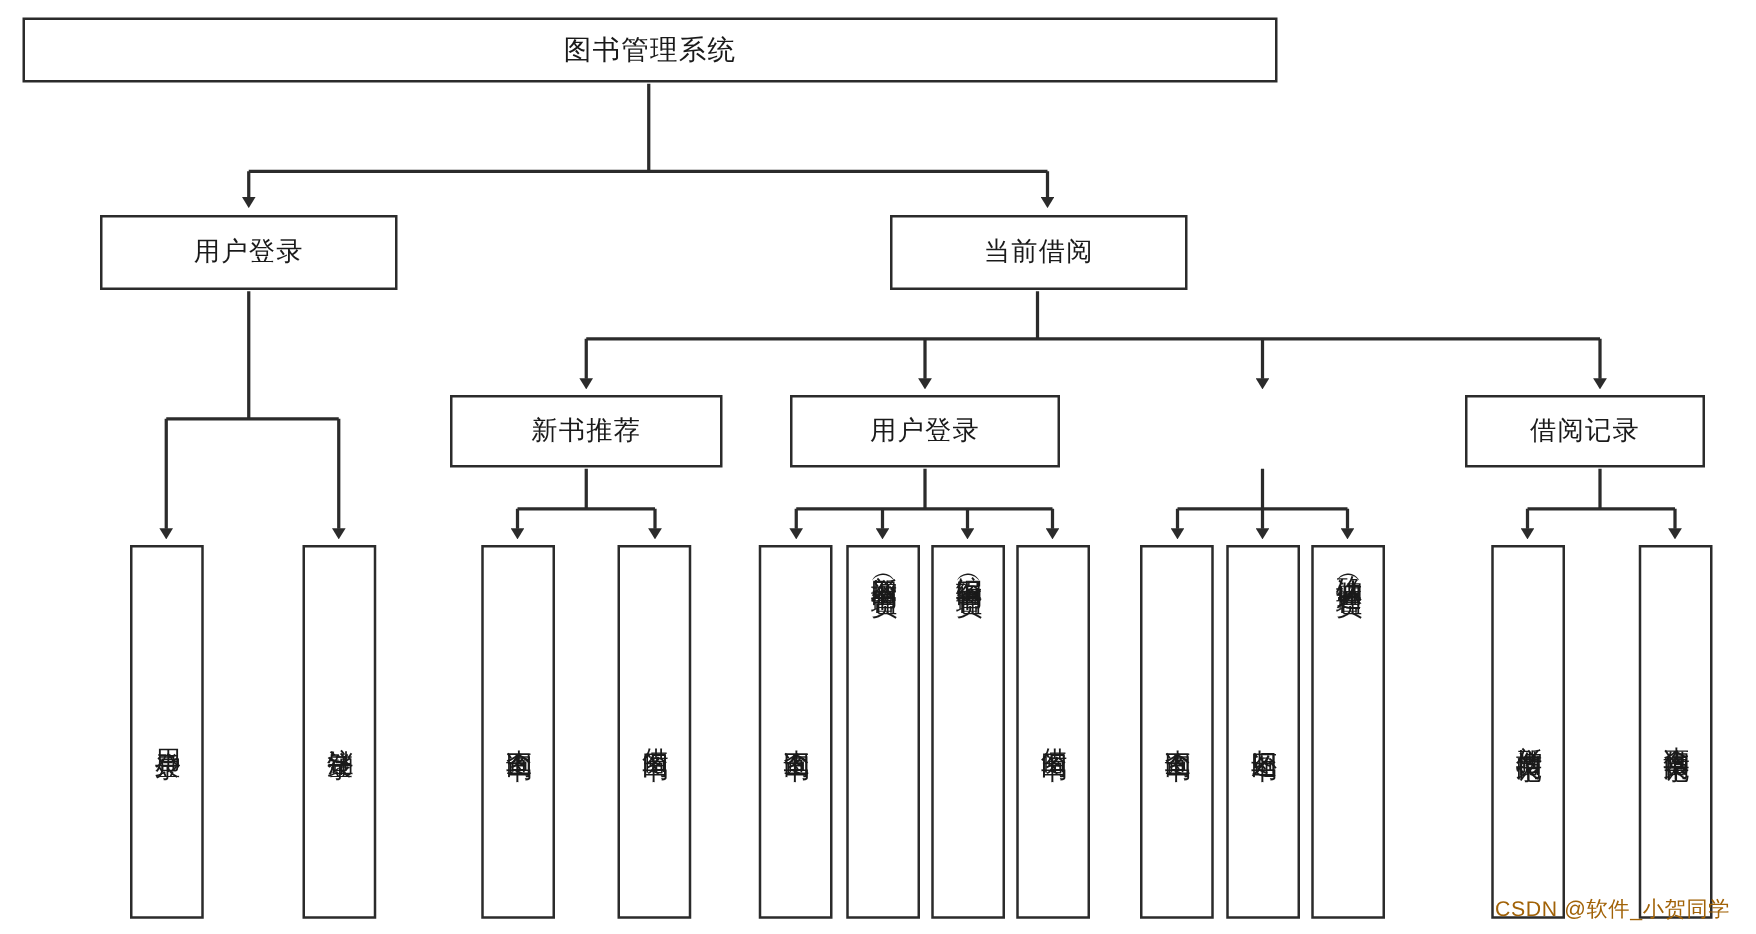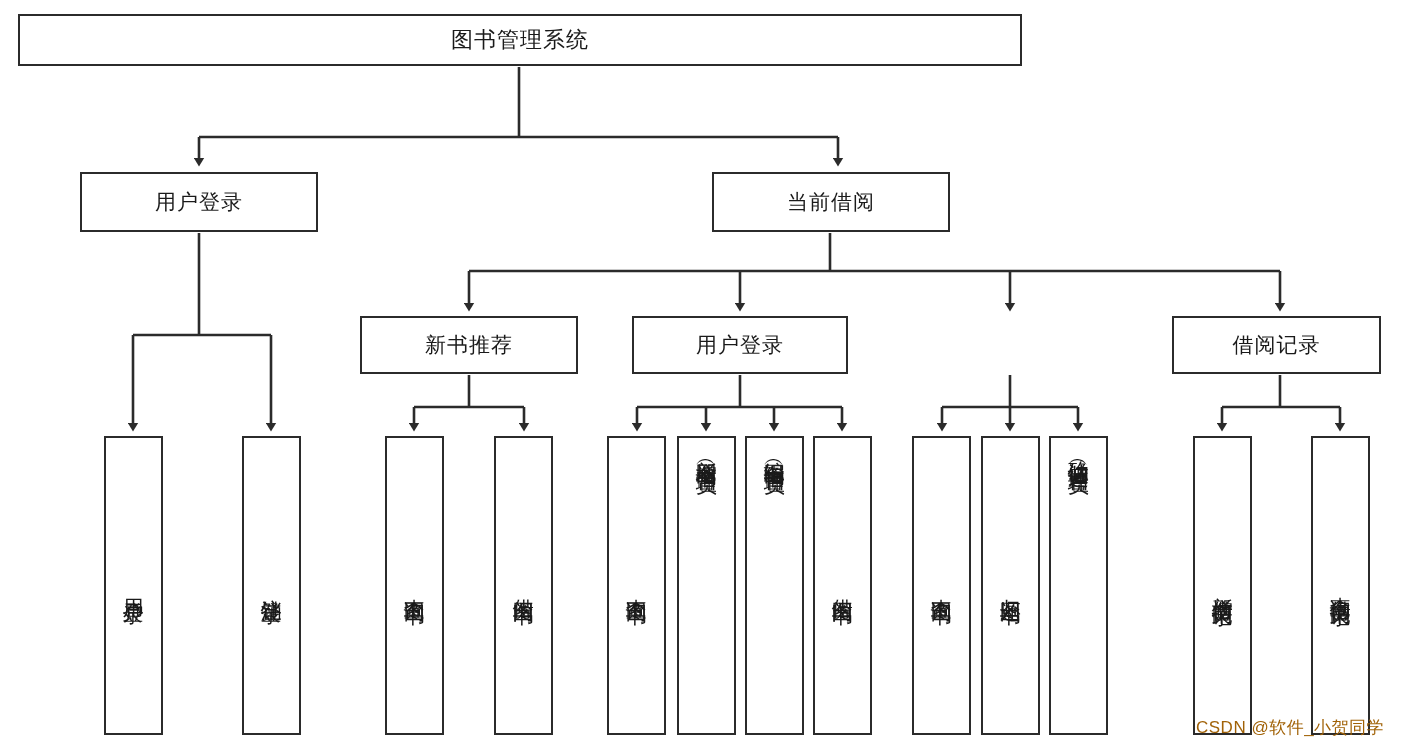--- a/index.html
+++ b/index.html
@@ -136,21 +136,21 @@
   <div class="node h" style="left:712px; top:172px; width:238px; height:60px;">
     <span class="lbl">当前借阅</span>
   </div>
 
   <div class="node h" style="left:360px; top:316px; width:218px; height:58px;">
     <span class="lbl">新书推荐</span>
   </div>
   <div class="node h" style="left:632px; top:316px; width:216px; height:58px;">
     <span class="lbl">用户登录</span>
   </div>
-  <div class="node h" style="left:1172px; top:316px; width:209px; height:58px;">
+  <div class="node h" style="left:1172px; top:316px; width:192px; height:58px;">
     <span class="lbl">借阅记录</span>
   </div>
 
   <div class="node v center" style="left:104px; top:436px; width:59px; height:299px;">
     <span class="lbl">用户登录</span>
   </div>
   <div class="node v center" style="left:242px; top:436px; width:59px; height:299px;">
     <span class="lbl">注销登录</span>
   </div>
 

